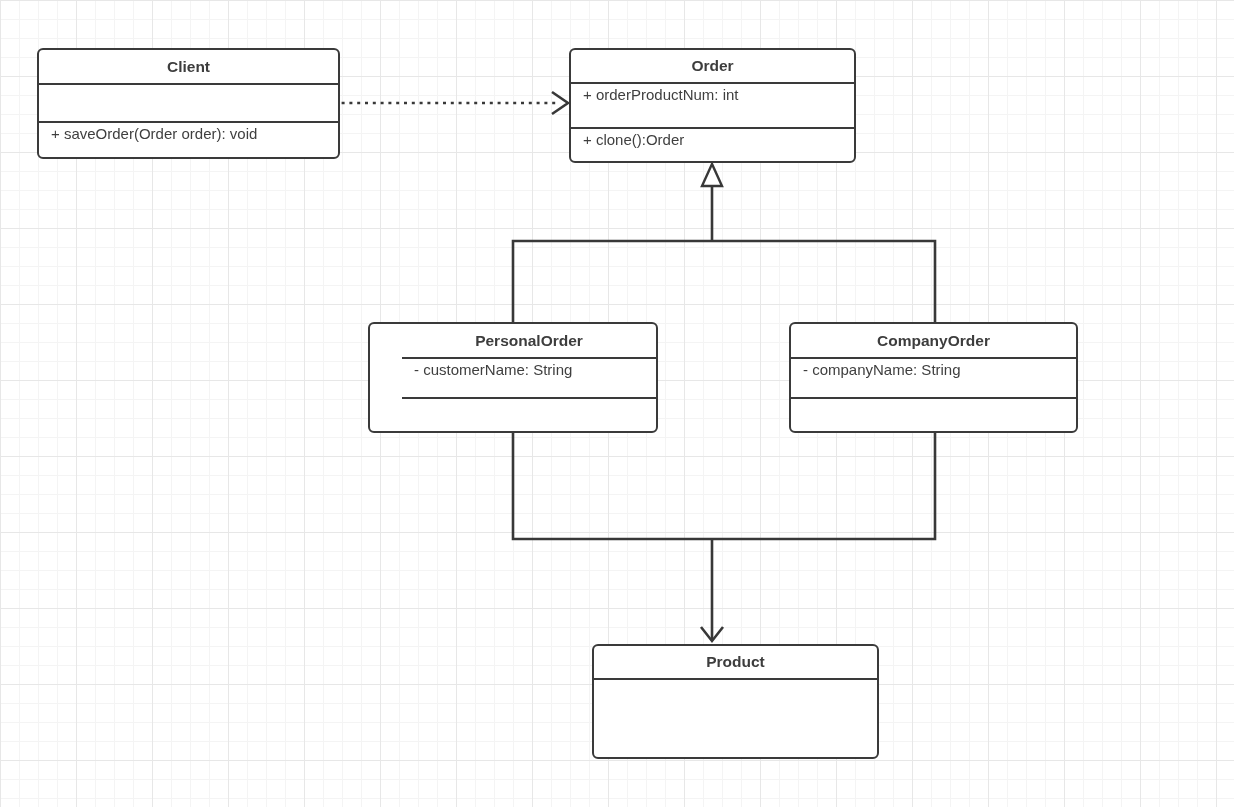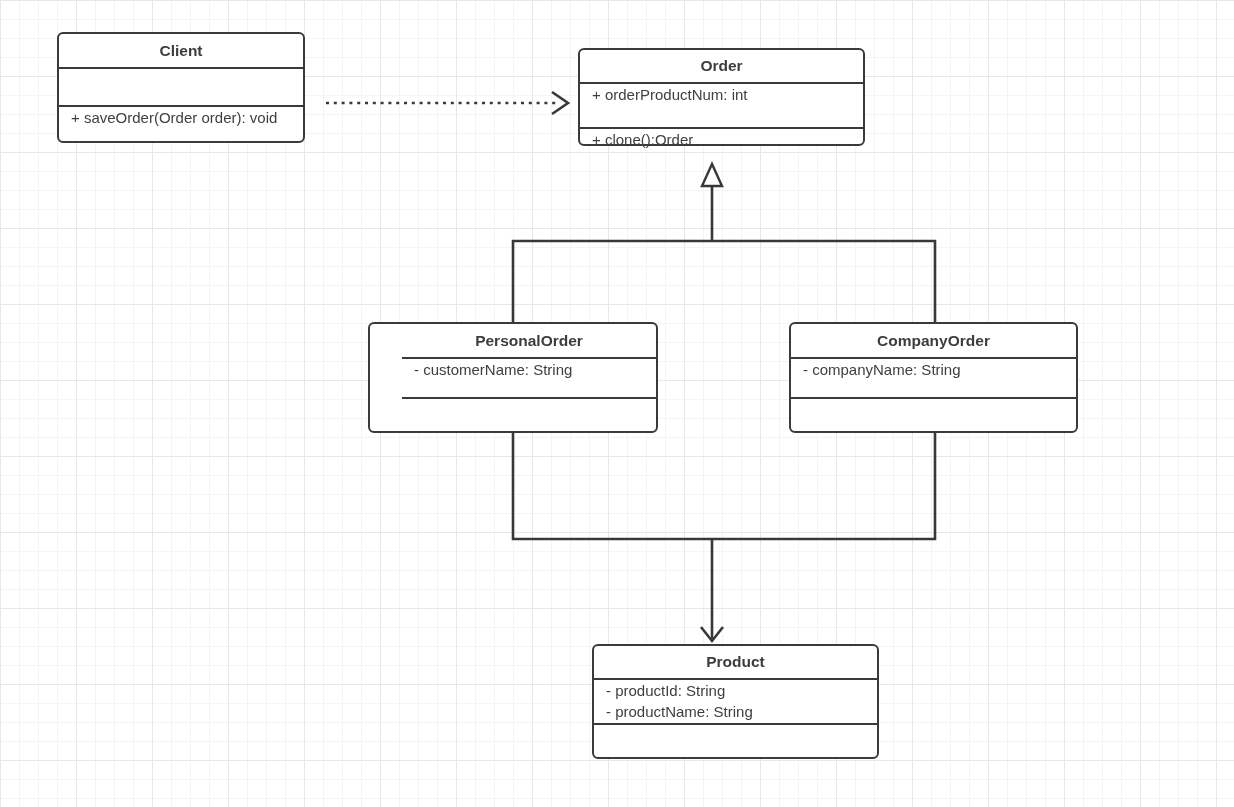--- a/index.html
+++ b/index.html
@@ -28,23 +28,23 @@
     box-sizing:border-box;display:flex;flex-direction:column;justify-content:flex-start;
     border-bottom:2.4px solid #3a3a3a;
   }
   .uml-methods{
     box-sizing:border-box;display:flex;flex-direction:column;justify-content:center;
   }
   .member{
     font-size:15px;line-height:21px;padding:0 0 0 12px;color:#3f3f3f;white-space:pre;
   }
   
-  #cls-client{left:37px;top:32px;width:248px;height:111px;margin-left:20px;}
+  #cls-client{left:37px;top:48px;width:303px;height:111px;}
   #cls-client .uml-title{height:35px;} #cls-client .uml-attrs{height:38px;} #cls-client .uml-methods{flex:1;}
-  #cls-order{left:569px;top:48px;width:287px;height:98px;margin-left:9px;}
+  #cls-order{left:569px;top:48px;width:287px;height:115px;}
   #cls-order .uml-title{height:34px;} #cls-order .uml-attrs{height:45px;} #cls-order .uml-methods{flex:1;}
   #cls-personal{left:368px;top:322px;width:290px;height:111px;padding-left:32px;}
   #cls-personal .uml-title{height:35px;} #cls-personal .uml-attrs{height:40px;} #cls-personal .uml-methods{flex:1;}
   #cls-company{left:789px;top:322px;width:289px;height:111px;}
   #cls-company .uml-title{height:35px;} #cls-company .uml-attrs{height:40px;} #cls-company .uml-methods{flex:1;}
   #cls-product{left:592px;top:644px;width:287px;height:115px;}
   #cls-product .uml-title{height:34px;} #cls-product .uml-attrs{height:45px;} #cls-product .uml-methods{flex:1;}
 </style>
 </head>
 <body>
@@ -98,17 +98,13 @@
 <div id="cls-company" class="uml-class">
   <div class="uml-title">CompanyOrder</div>
   <div class="uml-attrs">
     <div class="member">- companyName: String</div>
   </div>
   <div class="uml-methods"></div>
 </div>
 
 <div id="cls-product" class="uml-class">
   <div class="uml-title">Product</div>
-  <div class="uml-attrs">
-    <div class="member">- productId: String</div>
-    <div class="member">- productName: String</div>
-  </div>
 </div>
 
 </body></html>

